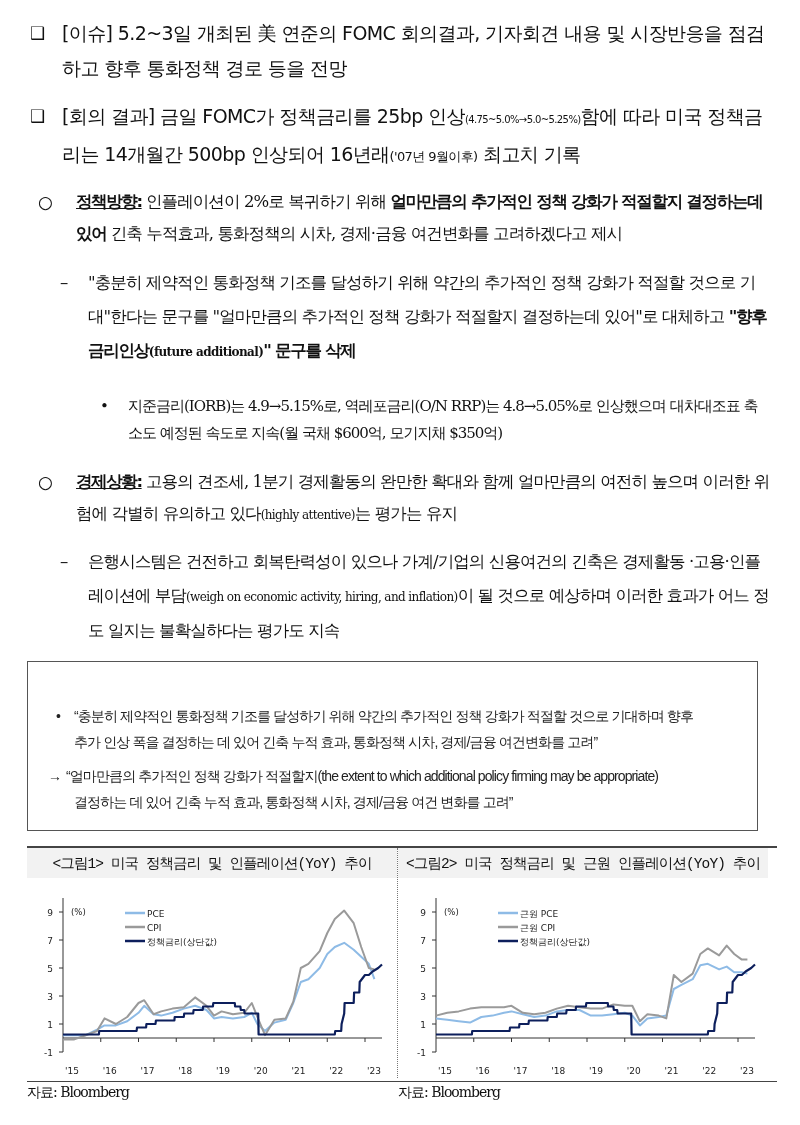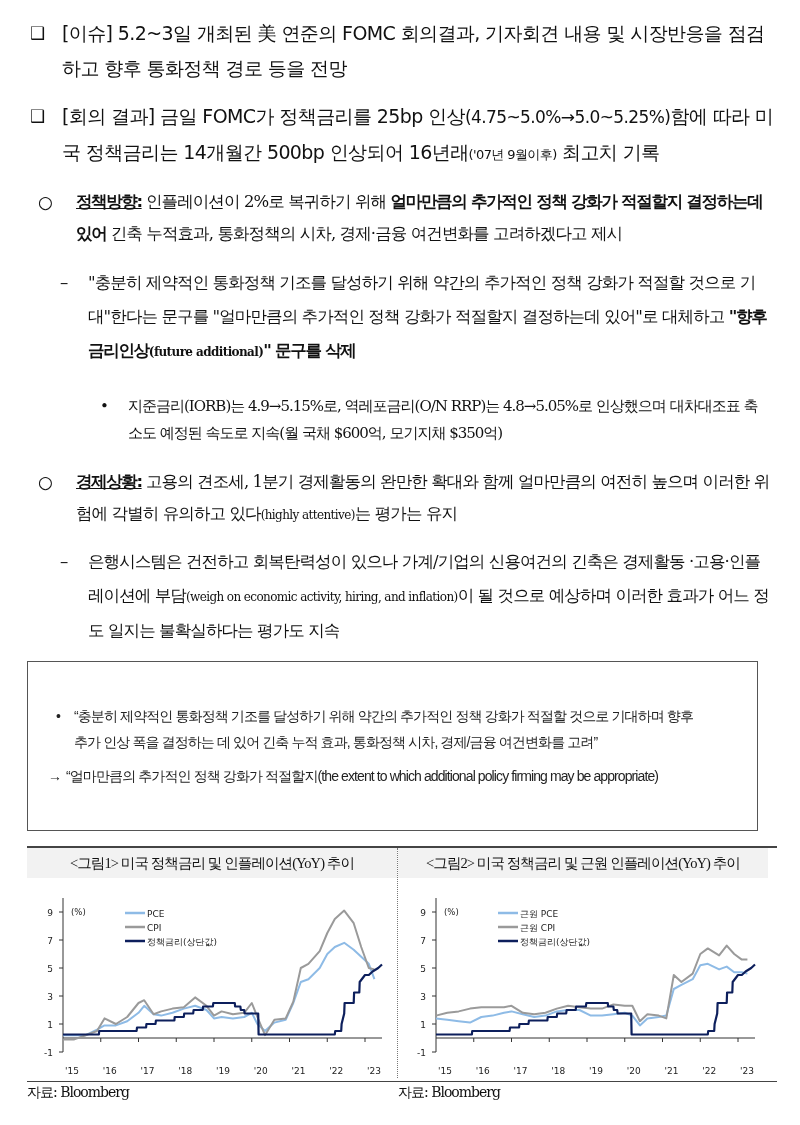--- a/index.html
+++ b/index.html
@@ -24,37 +24,37 @@
 
   .dot-item { position: absolute; left: 100px; width: 670px; font-family: "DejaVu Serif", "Liberation Serif", serif; font-size: 15px; line-height: 27px; letter-spacing: -1px; }
   .dot-item .mark { position: absolute; left: 0; top: 0; }
   .dot-item .txt { display: block; padding-left: 28px; }
 
   .box { position: absolute; left: 27px; top: 661px; width: 731px; height: 170px; border: 1px solid #555; }
   .box .title { position: absolute; left: 12px; top: 8px; font-size: 16px; font-weight: bold; letter-spacing: -0.5px; }
   .box .line { position: absolute; font-family: "Liberation Sans", sans-serif; font-size: 14px; letter-spacing: -0.9px; color: #222; line-height: 24px; }
 
   .fig-rule-top { position: absolute; left: 27px; top: 846px; width: 750px; height: 2px; background: #444; }
-  .fig-head { position: absolute; top: 848px; height: 30px; background: #f2f2f2; font-family: Liberation Serif, serif; font-size: 14.5px; letter-spacing: -0.9px; display: flex; align-items: center; justify-content: center; }
+  .fig-head { position: absolute; top: 848px; height: 30px; background: #f2f2f2; font-family: Liberation Mono, monospace; font-size: 14.5px; letter-spacing: -0.9px; display: flex; align-items: center; justify-content: center; }
   .fig-divider { position: absolute; left: 397px; top: 848px; width: 0; height: 230px; border-left: 1px dotted #777; }
   .fig-rule-bottom { position: absolute; left: 27px; top: 1081px; width: 750px; height: 1px; background: #444; }
   .source { position: absolute; top: 1084px; font-family: "DejaVu Serif", serif; font-size: 14px; letter-spacing: -1px; }
   svg.chart { position: absolute; font-family: "DejaVu Sans", sans-serif; }
 </style>
 </head>
 <body>
 
 <div class="sq-item" style="top:16px;">
   <span class="mark">❑</span>
   <span class="txt">[이슈] 5.2~3일 개최된 美 연준의 FOMC 회의결과, 기자회견 내용 및 시장반응을 점검하고 향후 통화정책 경로 등을 전망</span>
 </div>
 
 <div class="sq-item" style="top:99px;">
   <span class="mark">❑</span>
-  <span class="txt"><span>[회의 결과] 금일 FOMC가 정책금리를 25bp 인상</span><span class="small" style="font-size:17px">(4.75~5.0%→5.0~5.25%)</span><span>함에 따라 미국 정책금리는 14개월간 500bp 인상되어 16년래</span><span class="small" style="font-size:13px">('07년 9월이후)</span><span> 최고치 기록</span></span>
+  <span class="txt"><span>[회의 결과] 금일 FOMC가 정책금리를 25bp 인상</span><span class="small" style="font-size:10px">(4.75~5.0%→5.0~5.25%)</span><span>함에 따라 미국 정책금리는 14개월간 500bp 인상되어 16년래</span><span class="small" style="font-size:13px">('07년 9월이후)</span><span> 최고치 기록</span></span>
 </div>
 
 <div class="circ-item" style="top:186px;">
   <span class="mark">○</span>
   <span class="txt"><span class="u">정책방향:</span><span> 인플레이션이 2%로 복귀하기 위해 </span><b>얼마만큼의 추가적인 정책 강화가 적절할지 결정하는데 있어</b><span> 긴축 누적효과, 통화정책의 시차, 경제·금융 여건변화를 고려하겠다고 제시</span></span>
 </div>
 
 <div class="dash-item" style="top:266px;">
   <span class="mark">–</span>
   <span class="txt"><span>"충분히 제약적인 통화정책 기조를 달성하기 위해 약간의 추가적인 정책 강화가 적절할 것으로 기대"한다는 문구를 "얼마만큼의 추가적인 정책 강화가 적절할지 결정하는데 있어"로 대체하고 </span><b><span>"향후 금리인상</span><span class="small" style="font-family:'DejaVu Serif',serif">(future additional)</span><span>" 문구를 삭제</span></b></span>
@@ -74,20 +74,21 @@
   <span class="mark">–</span>
   <span class="txt"><span>은행시스템은 건전하고 회복탄력성이 있으나 가계/기업의 신용여건의 긴축은 경제활동 ·고용·인플레이션에 부담</span><span class="small">(weigh on economic activity, hiring, and inflation)</span><span>이 될 것으로 예상하며 이러한 효과가 어느 정도 일지는 불확실하다는 평가도 지속</span></span>
 </div>
 
 <div class="box">
   <div class="line" style="left:28px;top:42px;">•</div>
   <div class="line" style="left:46px;top:42px;">“충분히 제약적인 통화정책 기조를 달성하기 위해 약간의 추가적인 정책 강화가 적절할 것으로 기대하며 향후</div>
   <div class="line" style="left:46px;top:68px;">추가 인상 폭을 결정하는 데 있어 긴축 누적 효과, 통화정책 시차, 경제/금융 여건변화를 고려”</div>
   <div class="line" style="left:20px;top:102px;">→</div>
   <div class="line" style="left:38px;top:102px;text-align:right;">“얼마만큼의 추가적인 정책 강화가 적절할지(the extent to which additional policy firming may be appropriate)</div>
+  <div class="line" style="left:46px;top:128px;">결정하는 데 있어 긴축 누적 효과, 통화정책 시차, 경제/금융 여건 변화를 고려”</div>
 </div>
 
 <div class="fig-rule-top"></div>
 <div class="fig-head" style="left:27px;width:370px;">&lt;그림1&gt;  미국 정책금리 및 인플레이션(YoY) 추이</div>
 <div class="fig-head" style="left:398px;width:370px;">&lt;그림2&gt;  미국 정책금리 및 근원 인플레이션(YoY) 추이</div>
 <div class="fig-divider"></div>
 
 <svg class="chart" id="chart0" style="left:27px;top:880px;" width="368" height="200">
     <line x1="36" y1="18" x2="36" y2="172" stroke="#333" stroke-width="1"></line>
     <line x1="32" y1="32" x2="36" y2="32" stroke="#333"></line>

